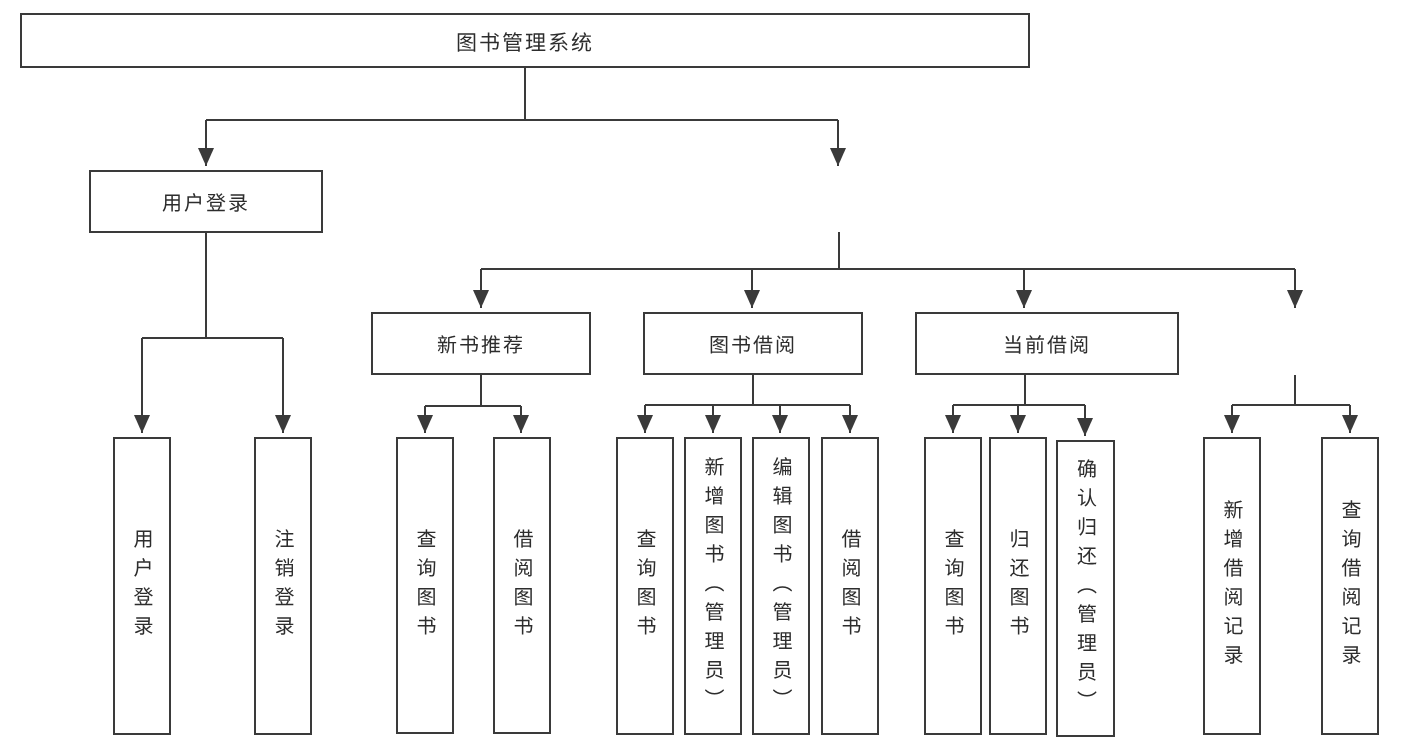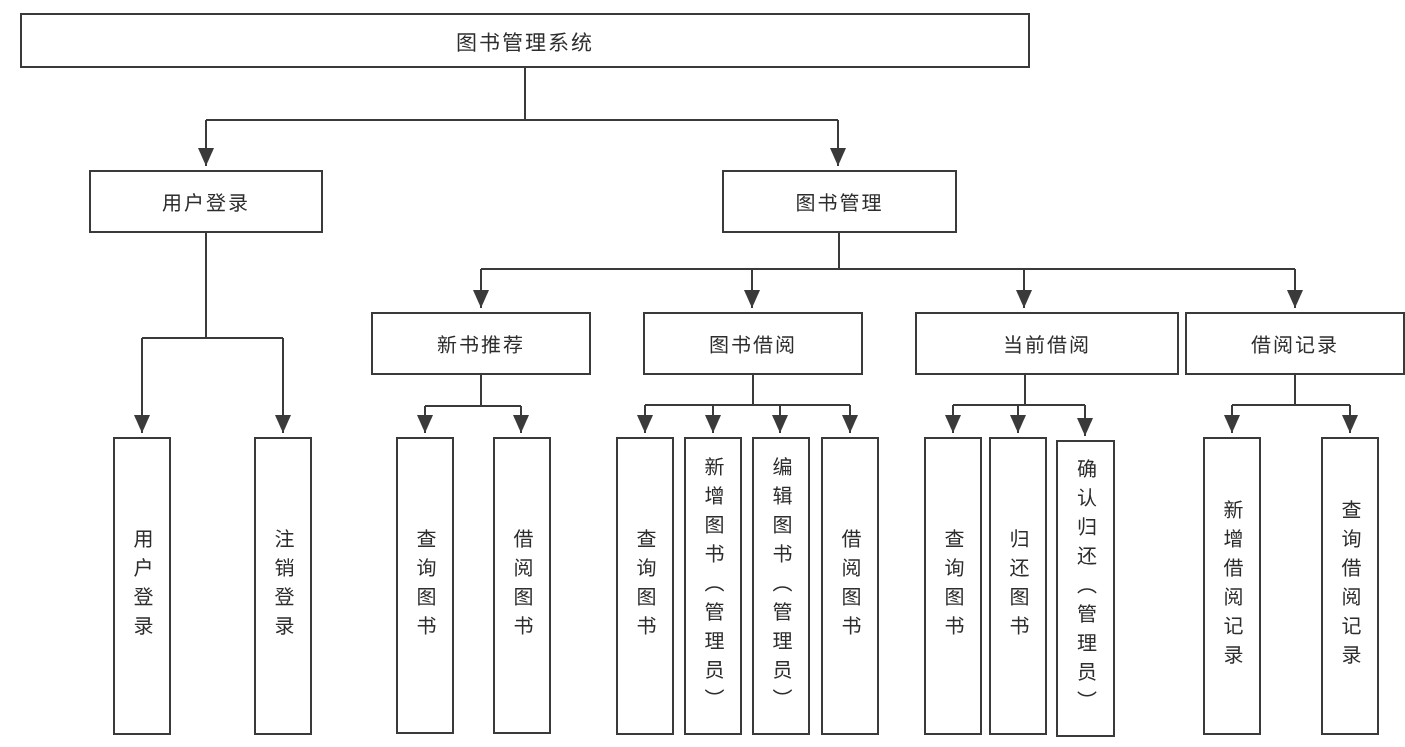--- a/index.html
+++ b/index.html
@@ -76,26 +76,24 @@
     <g>
       <path d="M1288 375 V405 M1225 405 H1343"></path>
       <path d="M1225 405 V433" marker-end="url(#ah)"></path>
       <path d="M1343 405 V433" marker-end="url(#ah)"></path>
     </g>
   </svg>
 
   <div class="node root" style="left:13px;top:13px;width:1010px;height:55px">图书管理系统</div>
 
   <div class="node" style="left:82px;top:170px;width:234px;height:63px">用户登录</div>
-  <div class="node" style="left:715px;top:170px;width:235px;height:63px">图书管理</div>
 
   <div class="node" style="left:636px;top:312px;width:220px;height:63px">图书借阅</div>
   <div class="node" style="left:364px;top:312px;width:220px;height:63px">新书推荐</div>
   <div class="node" style="left:908px;top:312px;width:264px;height:63px">当前借阅</div>
-  <div class="node" style="left:1178px;top:312px;width:220px;height:63px">借阅记录</div>
 
   <div class="node v" style="left:106px;top:437px;width:58px;height:298px">
     <span class="vtext">用户登录</span>
   </div>
   <div class="node v" style="left:247px;top:437px;width:58px;height:298px">
     <span class="vtext">注销登录</span>
   </div>
 
   <div class="node v" style="left:389px;top:437px;width:58px;height:297px">
     <span class="vtext">查询图书</span>

